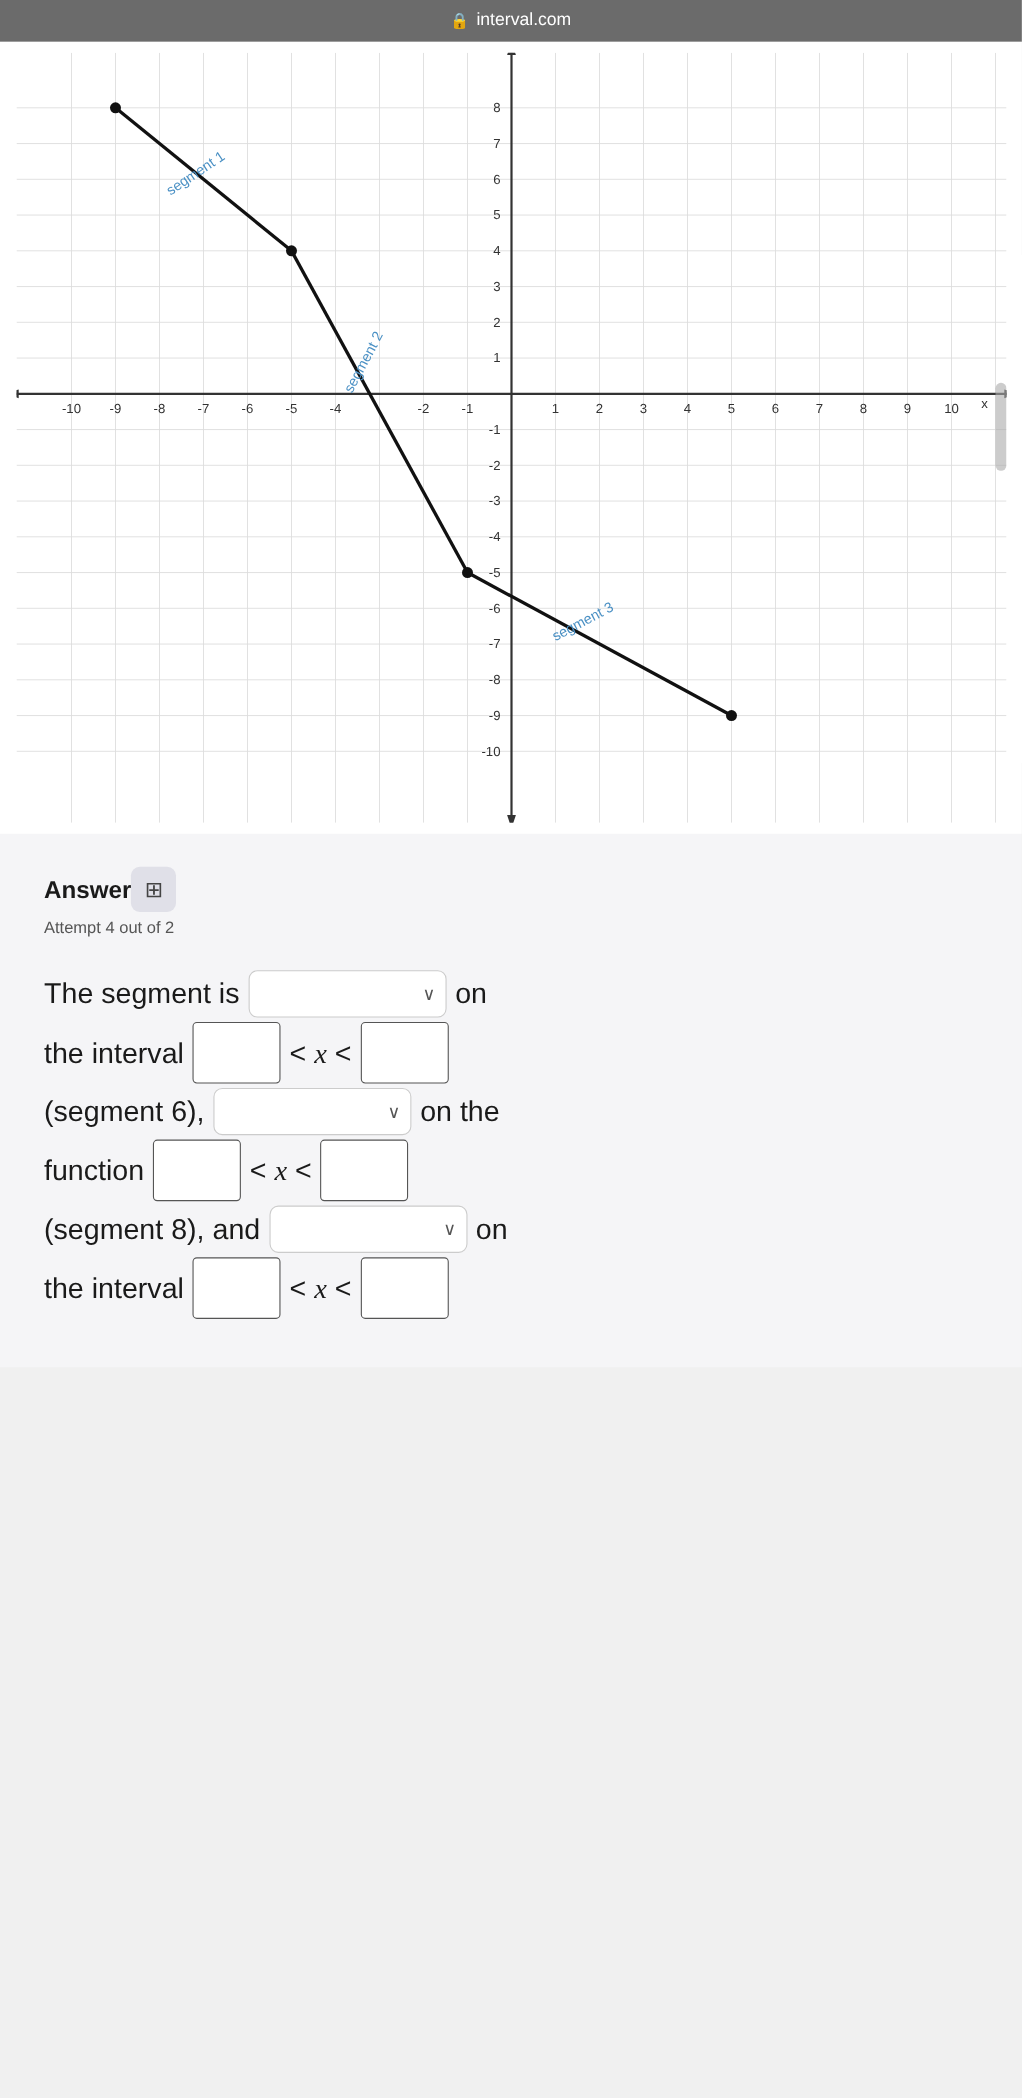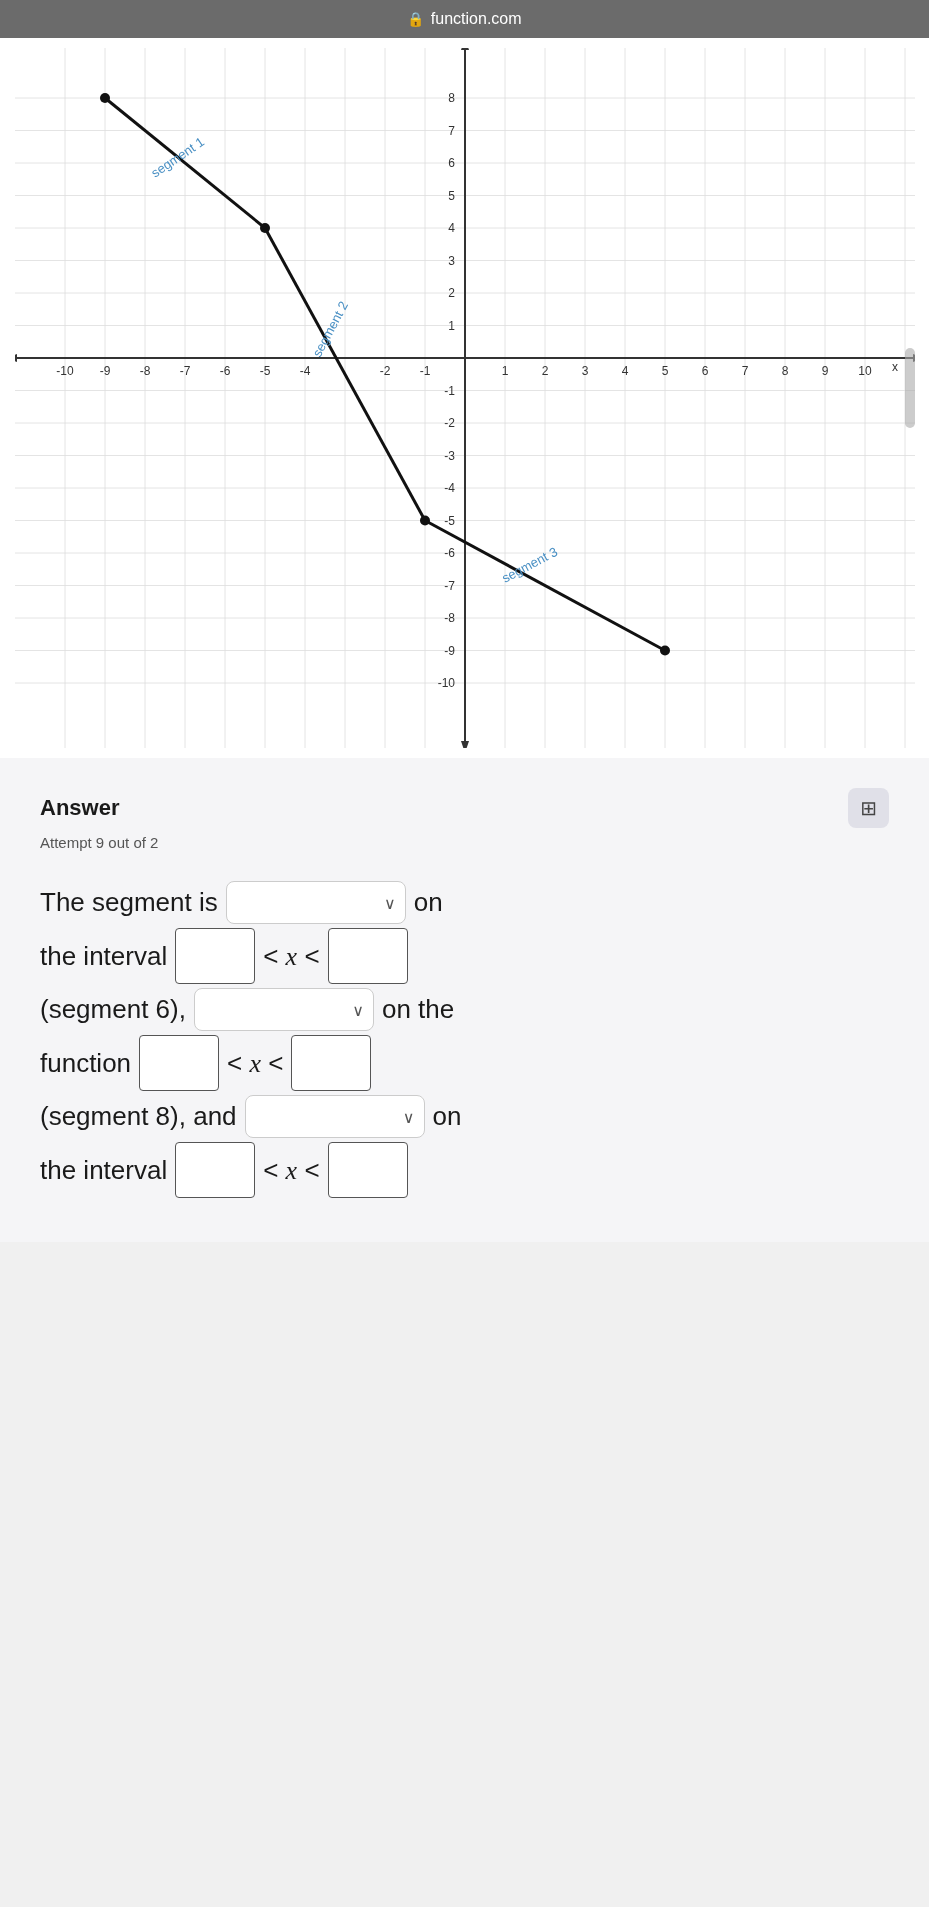--- a/index.html
+++ b/index.html
@@ -41,21 +41,20 @@
 
     
     .answer-section {
       background: #f5f5f7;
       margin: 0;
       padding: 30px 40px 40px 40px;
     }
 
     .answer-header {
       display: flex;
-      justify-content: space-between;
       align-items: center;
       margin-bottom: 6px;
     }
 
     .answer-title {
       font-size: 22px;
       font-weight: 700;
       color: #1a1a1a;
     }
 
@@ -135,21 +134,21 @@
     .less-than {
       font-size: 26px;
       color: #1a1a1a;
     }
   </style>
 </head>
 <body>
 
 <div class="browser-bar">
   <span class="lock-icon">🔒</span>
-  <span>function.com</span>
+  <span>interval.com</span>
 </div>
 
 <div class="graph-container">
   <svg class="graph-svg" width="900" height="700" viewBox="0 0 900 700">
 
     <defs>
       <pattern id="smallGrid" width="40" height="32.5" patternUnits="userSpaceOnUse">
         <path d="M 40 0 L 0 0 0 32.5" fill="none" stroke="#ddd" stroke-width="0.5"></path>
       </pattern>
     </defs>
@@ -279,21 +278,21 @@
 
     <rect x="890" y="300" width="10" height="80" rx="5" fill="#aaa" opacity="0.6"></rect>
   </svg>
 </div>
 
 <div class="answer-section">
   <div class="answer-header">
     <span class="answer-title">Answer</span>
     <button class="keyboard-btn">⊞</button>
   </div>
-  <div class="attempt-text">Attempt 9 out of 2</div>
+  <div class="attempt-text">Attempt 4 out of 2</div>
 
   <div class="inline-row">
     <span>The segment is</span>
     <div class="dropdown-wrapper">
       <select class="dropdown-select">
         <option value=""></option>
         <option value="increasing">increasing</option>
         <option value="decreasing">decreasing</option>
         <option value="constant">constant</option>
       </select>

